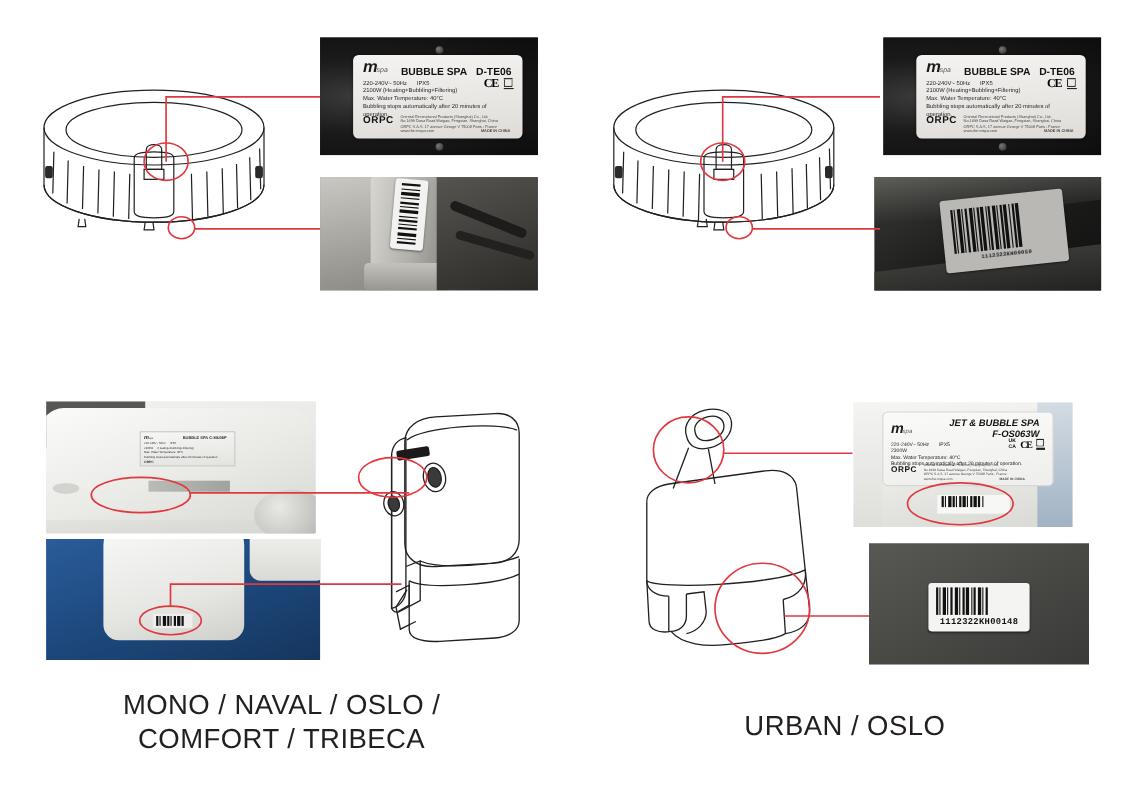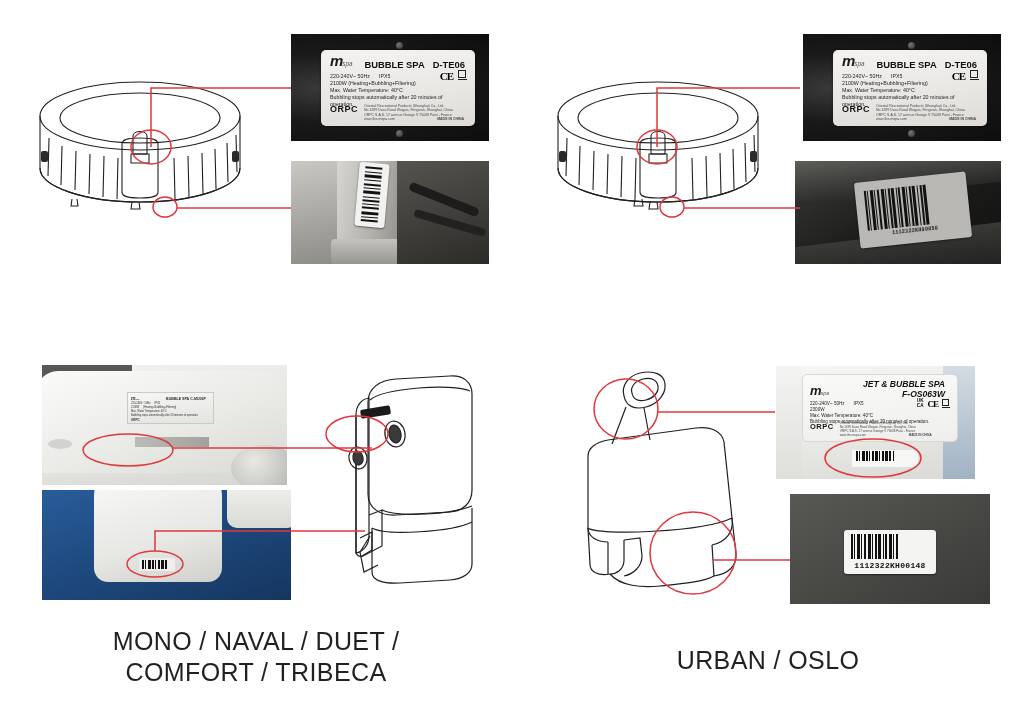--- a/index.html
+++ b/index.html
@@ -54,21 +54,21 @@
   .plate-inner { position: absolute; inset: 0; padding: 5px 8px 4px 9px; }
 
   .pl-row1 { display: flex; align-items: flex-end; justify-content: space-between; }
   .pl-logo { font-weight: 700; font-style: italic; letter-spacing: -1px; color: #1b1b1b; }
   .pl-logo .sub { font-weight: 400; font-style: italic; font-size: .42em; letter-spacing: 0; opacity: .75; }
   .pl-title { font-weight: 700; color: #111; white-space: nowrap; }
   .pl-model { font-weight: 700; color: #111; }
 
   .pl-spec { color: #1f1f1f; line-height: 1.32; }
 
-  .pl-marks { position: absolute; display: flex; align-items: flex-start; gap: 5px; margin-left: 42px; }
+  .pl-marks { position: absolute; display: flex; align-items: center; gap: 5px; margin-left: 42px; }
   .ce { font-weight: 700; font-family: "Liberation Serif", serif; letter-spacing: -1px; }
   .weee { position: relative; display: inline-block; }
   .weee .bin { display: block; border: 1px solid #222; border-top: none; border-radius: 0 0 1px 1px; }
   .weee .lid { display: block; border-top: 1px solid #222; }
   .weee .bar { display: block; background: #222; margin-top: 1px; }
 
   .pl-foot { position: absolute; display: flex; align-items: flex-start; gap: 6px; }
   .orpc {
     font-weight: 700; color: #121212; letter-spacing: .5px;
     font-family: "Liberation Sans", sans-serif;
@@ -438,21 +438,21 @@
         <ellipse cx="95" cy="74" rx="10" ry="13" transform="rotate(-12 95 74)"></ellipse>
         <ellipse cx="95" cy="74" rx="6" ry="9" transform="rotate(-12 95 74)" fill="#3a3a3a" stroke="#231f20"></ellipse>
         <ellipse cx="58" cy="98" rx="9" ry="11" transform="rotate(-12 58 98)"></ellipse>
         <ellipse cx="58" cy="98" rx="5" ry="7" transform="rotate(-12 58 98)" fill="#3a3a3a" stroke="#231f20"></ellipse>
 
         <path d="M60 178 L72 172 L72 190 L62 196"></path>
       </g>
     </svg>
 
     <div class="caption" style="left:0; top:296px; width:512px;">
-      <span style="display:block;">MONO / NAVAL / DUET /</span>
+      <span style="display:block;">MONO / NAVAL / OSLO /</span>
       <span style="display:block;">COMFORT / TRIBECA</span>
     </div>
   </div>
 
   <div class="panel" style="left:512px; top:330px; width:512px; height:394px;">
 
     <svg class="drawing" style="left:52px; top:30px;" width="200" height="230" viewBox="0 0 200 230">
       <g fill="none" stroke="#231f20" stroke-width="1.2">
 
         <path d="M60 36 C57 26 64 16 76 13 C90 10 100 14 101 24 C102 34 94 44 82 47 C70 50 62 46 60 36 Z"></path>

